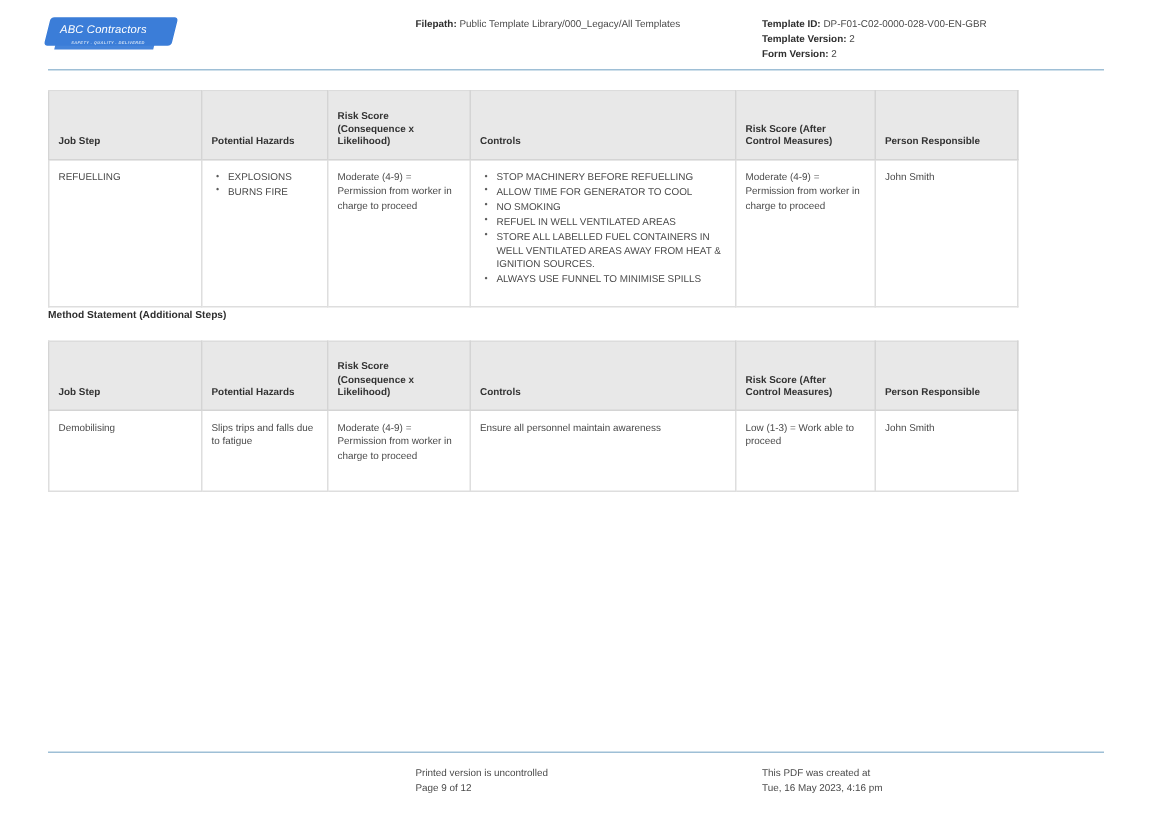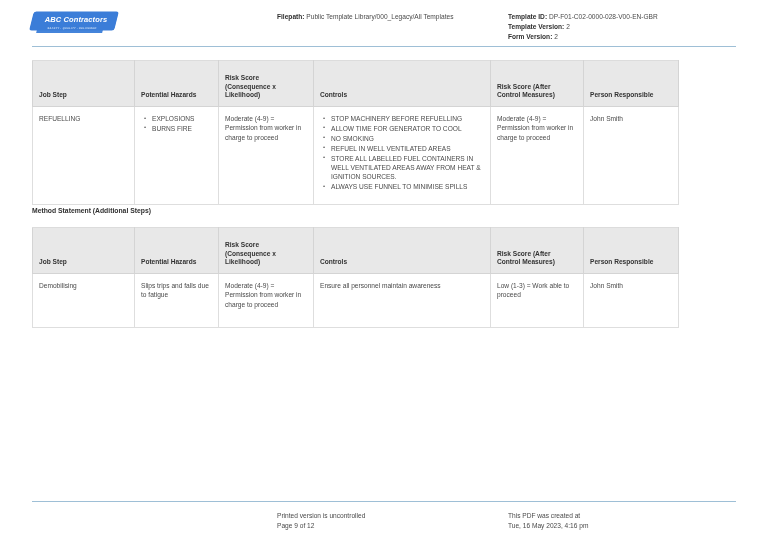--- a/index.html
+++ b/index.html
@@ -57,25 +57,25 @@
     background: #3b7dd8;
     transform: skewX(-14deg);
     opacity: 0.95;
   }
   .logo-text {
     position: absolute;
     left: 8px;
     top: 3px;
     width: 72px;
     font-size: 7.5px;
-    font-weight: bold;
+    font-weight: normal;
     font-style: italic;
     color: #ffffff;
     letter-spacing: 0.1px;
-    text-align: center;
+    text-align: left;
     z-index: 3;
     white-space: nowrap;
   }
   .logo-sub {
     position: absolute;
     left: 9px;
     top: 14.5px;
     width: 62px;
     font-size: 2.6px;
     font-weight: bold;

